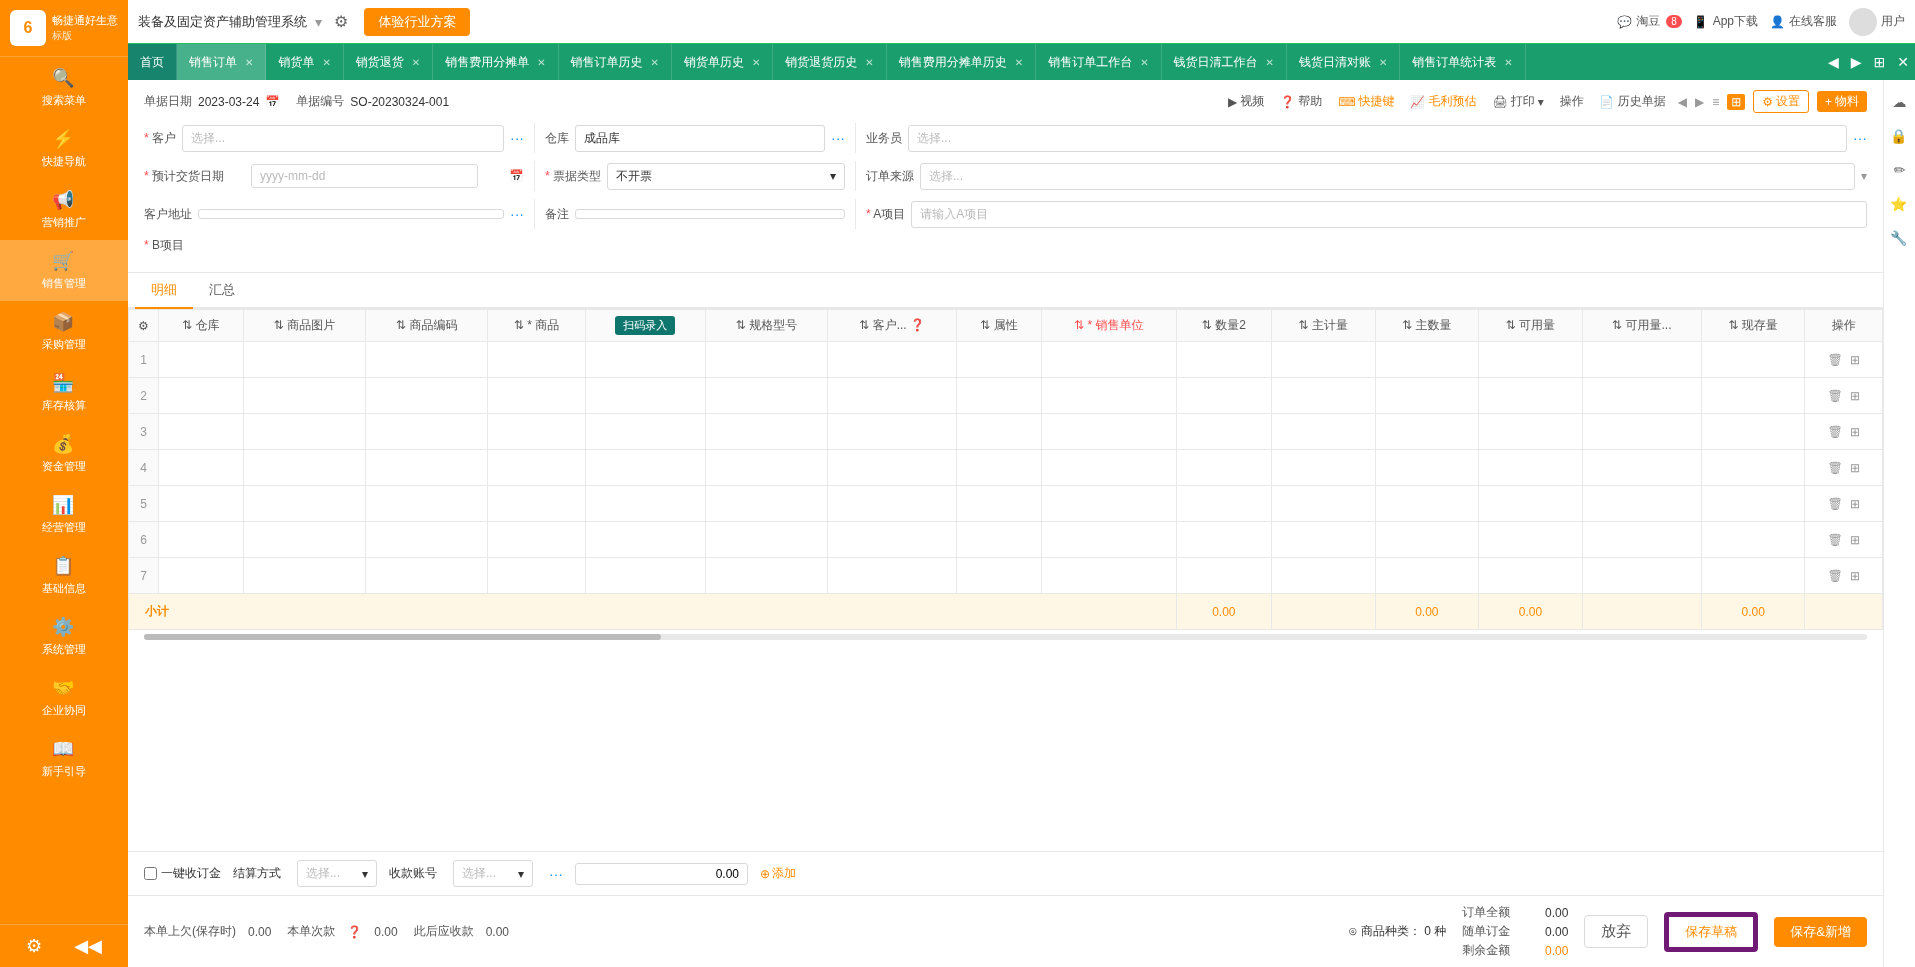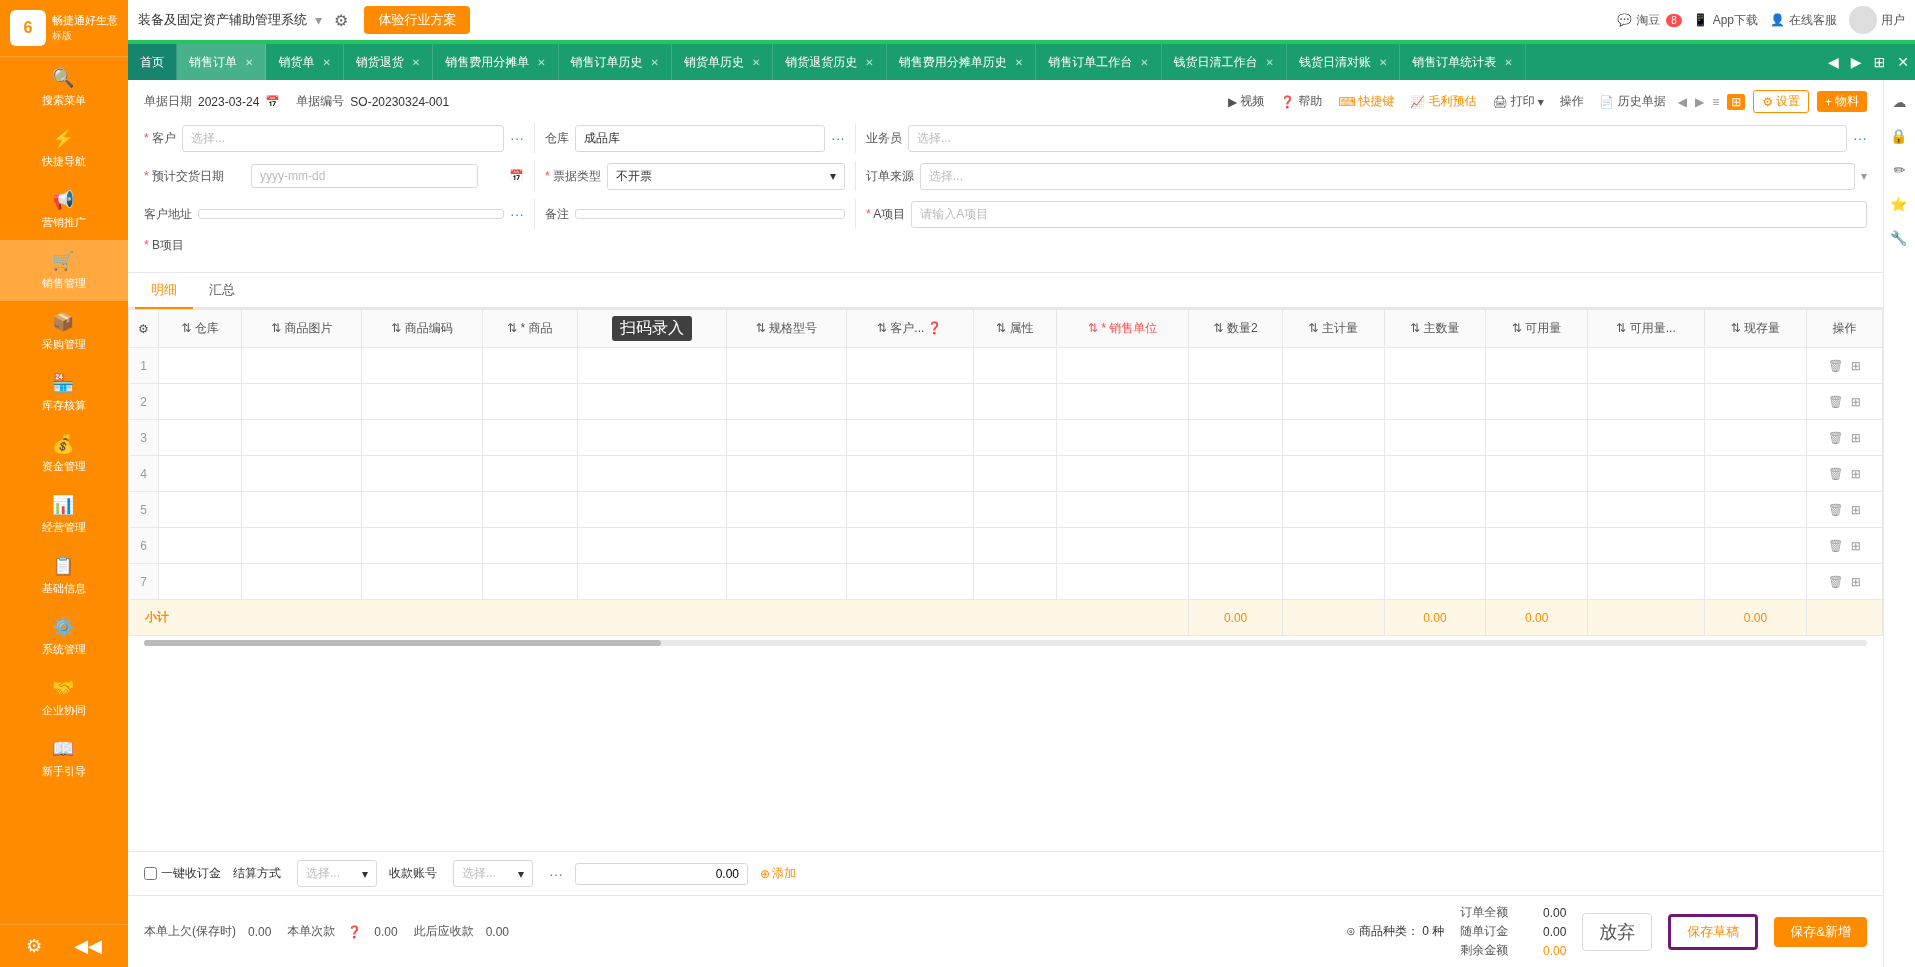--- a/index.html
+++ b/index.html
@@ -32,21 +32,21 @@
     .sidebar-bottom {
       width: 100%; padding: 10px; display: flex; justify-content: space-around;
       border-top: 1px solid rgba(255,255,255,0.2);
     }
     .sidebar-bottom-btn { color: #fff; font-size: 18px; cursor: pointer; }
 
     
     .topbar {
       position: fixed; left: 128px; top: 0; right: 0; height: 44px;
       background: #fff; display: flex; align-items: center; padding: 0 10px;
-      border-bottom: 4px solid #22c55e; z-index: 99; gap: 8px;
+      border-bottom: 1px solid #22c55e; z-index: 99; gap: 8px;
     }
     .topbar-title {
       font-size: 13px; color: #333; font-weight: 500;
     }
     .topbar-dropdown { font-size: 14px; color: #999; cursor: pointer; }
     .topbar-gear { font-size: 16px; color: #666; cursor: pointer; margin-left: 4px; }
     .topbar-btn {
       background: #ff8c00; color: #fff; border: none; border-radius: 4px;
       padding: 5px 14px; font-size: 13px; cursor: pointer; margin-left: 8px;
     }
@@ -162,22 +162,22 @@
       text-align: center; white-space: nowrap; color: #555; font-weight: normal;
       position: sticky; top: 0; z-index: 10;
     }
     td {
       border: 1px solid #e8e8e8; padding: 6px 8px; text-align: center;
       height: 36px; color: #333;
     }
     td.row-num { color: #999; background: #fafafa; width: 30px; }
     .required-col { color: #ff4d4f; }
     .scan-btn {
-      background: #404040; color: #fff; border: none; border-radius: 3px;
-      padding: 2px 8px; font-size: 16px; cursor: pointer;
+      background: #0f766e; color: #fff; border: none; border-radius: 3px;
+      padding: 2px 8px; font-size: 11px; cursor: pointer;
     }
     .th-sort { display: inline-flex; align-items: center; gap: 2px; }
 
     
     .subtotal-row td {
       background: #fff7e6; color: #ff8c00; font-weight: 500;
     }
 
     
     .bottom-bar {
@@ -204,24 +204,24 @@
     }
     .summary-box {
       display: flex; flex-direction: column; gap: 2px; align-items: flex-end; font-size: 12px;
     }
     .summary-row { display: flex; gap: 8px; align-items: center; }
     .summary-label { color: #555; }
     .summary-value { color: #333; min-width: 50px; text-align: right; }
     .summary-value.orange { color: #ff8c00; }
     .btn-discard {
       border: 1px solid #d9d9d9; background: #fff; color: #555; border-radius: 4px;
-      padding: 6px 16px; font-size: 18px; cursor: pointer;
+      padding: 6px 16px; font-size: 15px; cursor: pointer;
     }
     .btn-save {
-      border: 3px solid #701a75; background: #fff; color: #ff8c00; border-radius: 4px;
+      border: 5px solid #701a75; background: #fff; color: #ff8c00; border-radius: 4px;
       padding: 6px 16px; font-size: 13px; cursor: pointer;
     }
     .btn-save-new {
       background: #ff8c00; color: #fff; border: none; border-radius: 4px;
       padding: 6px 16px; font-size: 13px; cursor: pointer;
     }
 
     
     .right-panel {
       position: fixed; right: 0; top: 80px; bottom: 0; width: 32px;

